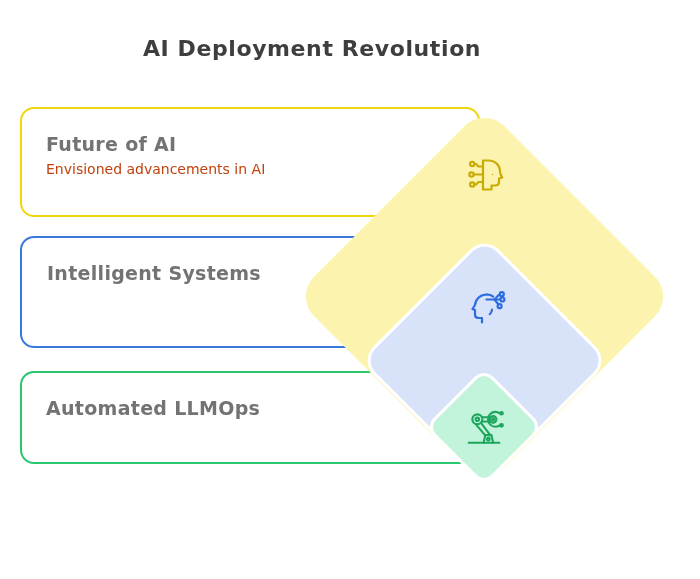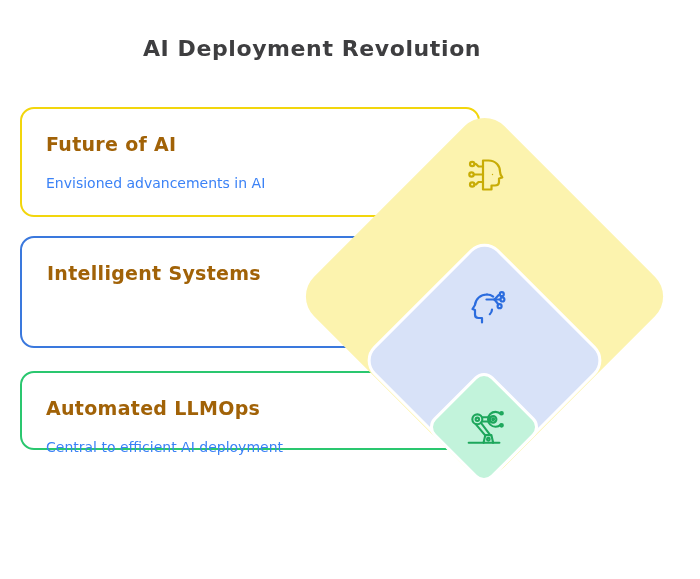--- a/index.html
+++ b/index.html
@@ -24,31 +24,31 @@
     left: 20px;
     width: 460px;
     background: #ffffff;
     border: 2px solid #ccc;
     border-radius: 14px;
     padding: 24px 24px 0 24px;
     z-index: 1;
   }
   .card-1 { top: 107px; height: 110px; }
   .card-2 { top: 236px; height: 112px; padding-left: 25px; }
-  .card-3 { top: 371px; height: 79px; }
+  .card-3 { top: 371px; height: 93px; }
   .card-heading {
     font-size: 19px;
     font-weight: bold;
     letter-spacing: 0.3px;
-    color: #a16207;
+    color: #737373;
   }
   .card-subtitle {
-    margin-top: 20px;
+    margin-top: 6px;
     font-size: 14px;
-    color: #3b82f6;
+    color: #c2410c;
   }
   .diamond {
     position: absolute;
     transform: rotate(45deg);
   }
   .diamond-outer {
     left: 350px; top: 162px;
     width: 269px; height: 269px;
     border-radius: 28px;
     z-index: 2;
@@ -86,21 +86,20 @@
   <div class="card-heading">Future of AI</div>
   <div class="card-subtitle">Envisioned advancements in AI</div>
 </div>
 
 <div class="card card-2" style="border-color: rgb(58, 120, 221);">
   <div class="card-heading">Intelligent Systems</div>
 </div>
 
 <div class="card card-3" style="border-color: rgb(42, 199, 111);">
   <div class="card-heading">Automated LLMOps</div>
-  <div class="card-subtitle">Central to efficient AI deployment</div>
 </div>
 
 <div class="diamond diamond-outer" style="background-color: rgb(252, 243, 174);"></div>
 <div class="diamond diamond-middle" style="background-color: rgb(216, 226, 248);"></div>
 <div class="diamond diamond-inner" style="background-color: rgb(194, 243, 219);"></div>
 
 <div class="icon icon-future" style="color: rgb(200, 172, 5);">
   <svg viewBox="0 0 48 48" fill="none" stroke="currentColor" stroke-width="2.2" stroke-linecap="round" stroke-linejoin="round">
     <path d="M21 38.5 V9.5 h5.5 C34 9.5 38 15 38 20.5 c0 2.5 1 4.3 2.3 6 l-3.3 1 v3.2 c0 2.4 -1.7 3.8 -4.2 3.8 h-3.3 v4 z"></path>
     <circle cx="30.5" cy="23.5" r="0.7" fill="currentColor" stroke="none"></circle>

